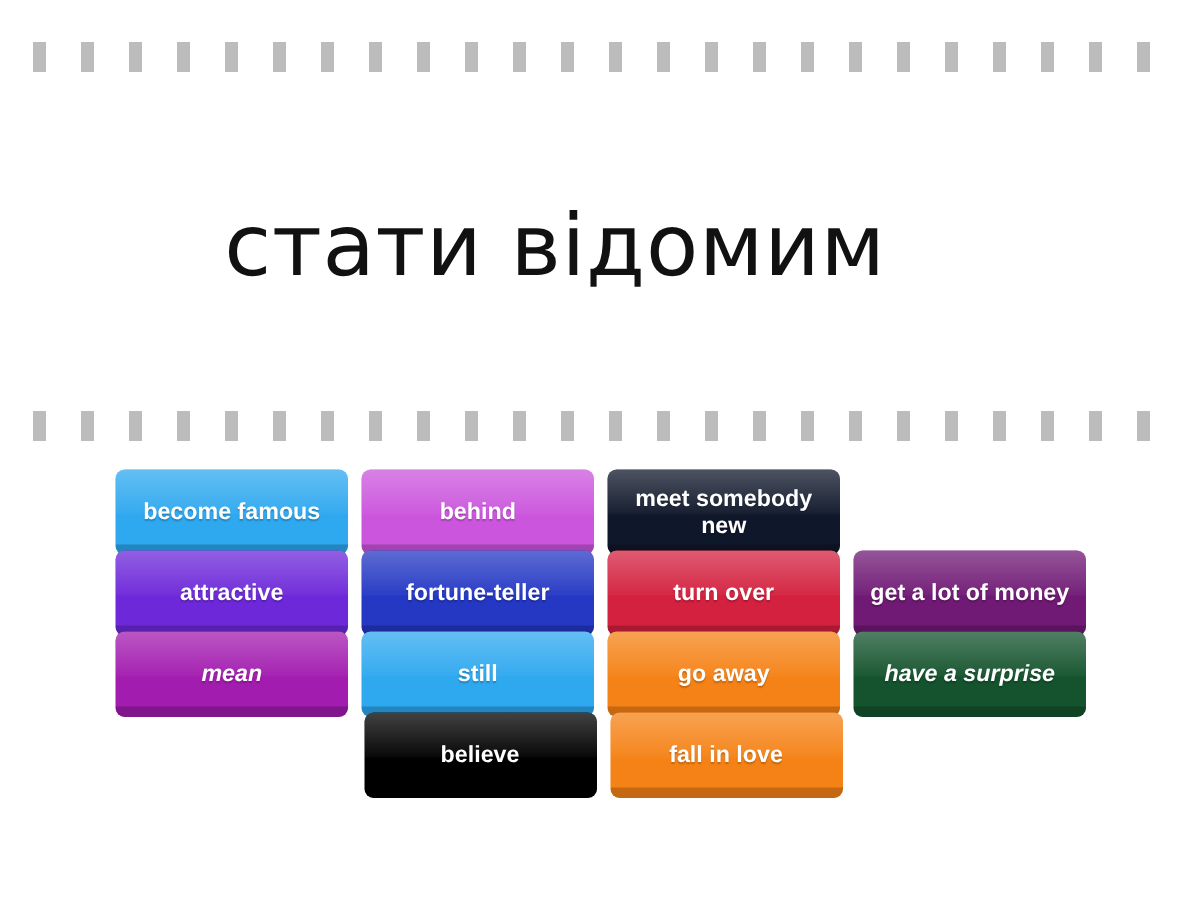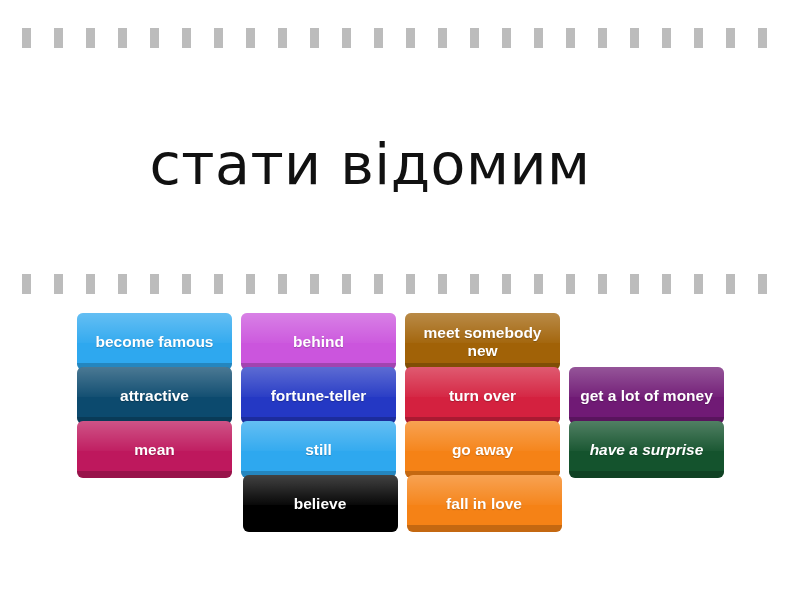--- a/index.html
+++ b/index.html
@@ -119,40 +119,40 @@
 <div class="dash-rule" id="rule-middle"></div>
 
 <div class="tile-grid" id="tile-grid">
     <div class="tile-row">
       <div class="tile" style="background: rgb(46, 168, 239);">
         <span class="tile-label">become famous</span>
       </div>
       <div class="tile" style="background: rgb(203, 85, 221);">
         <span class="tile-label">behind</span>
       </div>
-      <div class="tile" style="background: #a16207;">
+      <div class="tile" style="background: #0f172a;">
         <span class="tile-label">meet somebody new</span>
       </div>
     </div>
     <div class="tile-row">
-      <div class="tile" style="background: #0c4a6e;">
+      <div class="tile" style="background: #6d28d9;">
         <span class="tile-label">attractive</span>
       </div>
       <div class="tile" style="background: rgb(36, 56, 196);">
         <span class="tile-label">fortune-teller</span>
       </div>
       <div class="tile" style="background: rgb(212, 33, 63);">
         <span class="tile-label">turn over</span>
       </div>
       <div class="tile" style="background: #701a75;">
         <span class="tile-label">get a lot of money</span>
       </div>
     </div>
     <div class="tile-row">
-      <div class="tile" style="background: #be185d;">
+      <div class="tile" style="background: #a21caf; font-style: italic;">
         <span class="tile-label">mean</span>
       </div>
       <div class="tile" style="background: rgb(46, 168, 239);">
         <span class="tile-label">still</span>
       </div>
       <div class="tile" style="background: rgb(245, 130, 22);">
         <span class="tile-label">go away</span>
       </div>
       <div class="tile" style="background: #14532d; font-style: italic;">
         <span class="tile-label">have a surprise</span>

